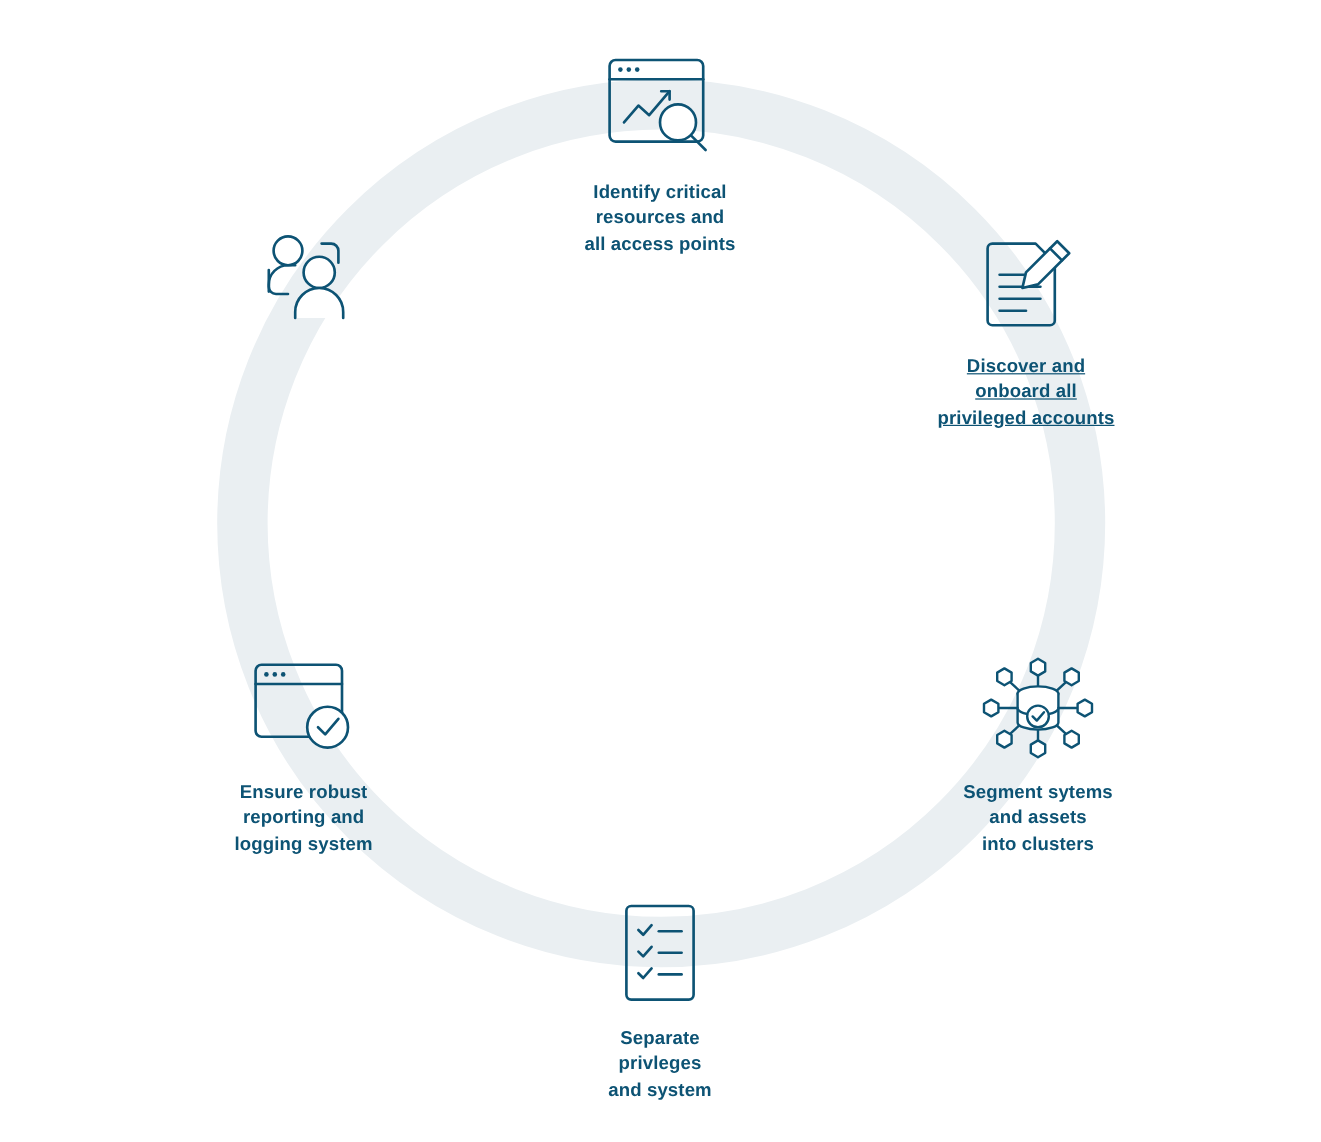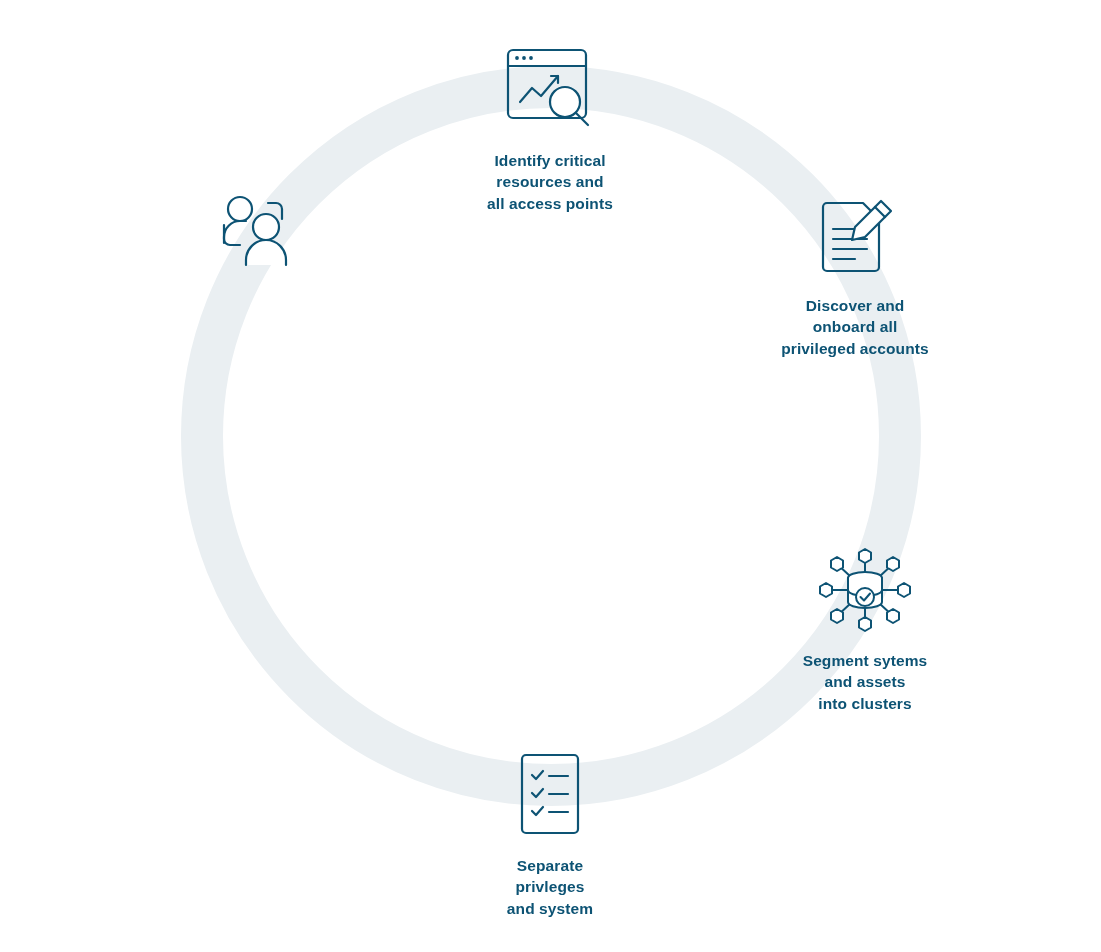--- a/index.html
+++ b/index.html
@@ -86,21 +86,21 @@
       <svg width="100" height="100" viewBox="0 0 100 100" fill="none" stroke="#0d5374" stroke-width="2.2" stroke-linecap="round" stroke-linejoin="round">
         <path d="M22 18 h36 l16 16 v48 a4 4 0 0 1 -4 4 H22 a4 4 0 0 1 -4 -4 V22 a4 4 0 0 1 4 -4 z"></path>
         <line x1="28" y1="44" x2="56" y2="44"></line>
         <line x1="28" y1="54" x2="62" y2="54"></line>
         <line x1="28" y1="64" x2="62" y2="64"></line>
         <line x1="28" y1="74" x2="50" y2="74"></line>
         <path d="M50 42 L76 16 l10 10 L60 52 l-13 3 z" fill="#ffffff"></path>
         <line x1="70" y1="22" x2="80" y2="32"></line>
       </svg>
     </span>
-    <span class="label" style="white-space: pre-line;">Discover and
+    <span class="label" style="white-space: pre-line; text-decoration: underline;">Discover and
 onboard all
 privileged accounts</span>
   </div>
 
   <div class="node" id="node-segment">
     <span class="icon">
       <svg width="100" height="100" viewBox="0 0 100 100" fill="none" stroke="#0d5374" stroke-width="2" stroke-linecap="round" stroke-linejoin="round">
         <line x1="50" y1="50" x2="22" y2="24"></line>
         <line x1="50" y1="50" x2="50" y2="16"></line>
         <line x1="50" y1="50" x2="78" y2="24"></line>
@@ -143,20 +143,36 @@
         <line x1="49" y1="49" x2="68" y2="49"></line>
         <polyline points="32,66 36,70 43,62"></polyline>
         <line x1="49" y1="67" x2="68" y2="67"></line>
       </svg>
     </span>
     <span class="label" style="white-space: pre-line;">Separate
 privleges
 and system</span>
   </div>
 
+  <div class="node" id="node-reporting">
+    <span class="icon">
+      <svg width="100" height="100" viewBox="0 0 100 100" fill="none" stroke="#0d5374" stroke-width="2.2" stroke-linecap="round" stroke-linejoin="round">
+        <rect x="10" y="14" width="72" height="60" rx="5"></rect>
+        <line x1="10" y1="30" x2="82" y2="30"></line>
+        <circle cx="19" cy="22" r="1.9" fill="#0d5374" stroke="none"></circle>
+        <circle cx="26" cy="22" r="1.9" fill="#0d5374" stroke="none"></circle>
+        <circle cx="33" cy="22" r="1.9" fill="#0d5374" stroke="none"></circle>
+        <circle cx="70" cy="66" r="17" fill="#ffffff"></circle>
+        <polyline points="62,66 68,72 79,59"></polyline>
+      </svg>
+    </span>
+    <span class="label" style="white-space: pre-line;">Ensure robust
+reporting and
+logging system</span>
+  </div>
 
   <div class="node" id="node-behavioral">
     <span class="icon">
       <svg width="100" height="100" viewBox="0 0 100 100" fill="none" stroke="#0d5374" stroke-width="2.2" stroke-linecap="round" stroke-linejoin="round">
         <circle cx="34" cy="24" r="12"></circle>
         <path d="M18 58 v-6 a16 16 0 0 1 16 -16 h6"></path>
         <path d="M62 18 h8 a6 6 0 0 1 6 6 v10"></path>
         <path d="M18 40 v14 a6 6 0 0 0 6 6 h10"></path>
         <circle cx="60" cy="42" r="13" fill="#ffffff"></circle>
         <path d="M40 80 v-5 a20 20 0 0 1 20 -20 a20 20 0 0 1 20 20 v5" fill="#ffffff"></path>

